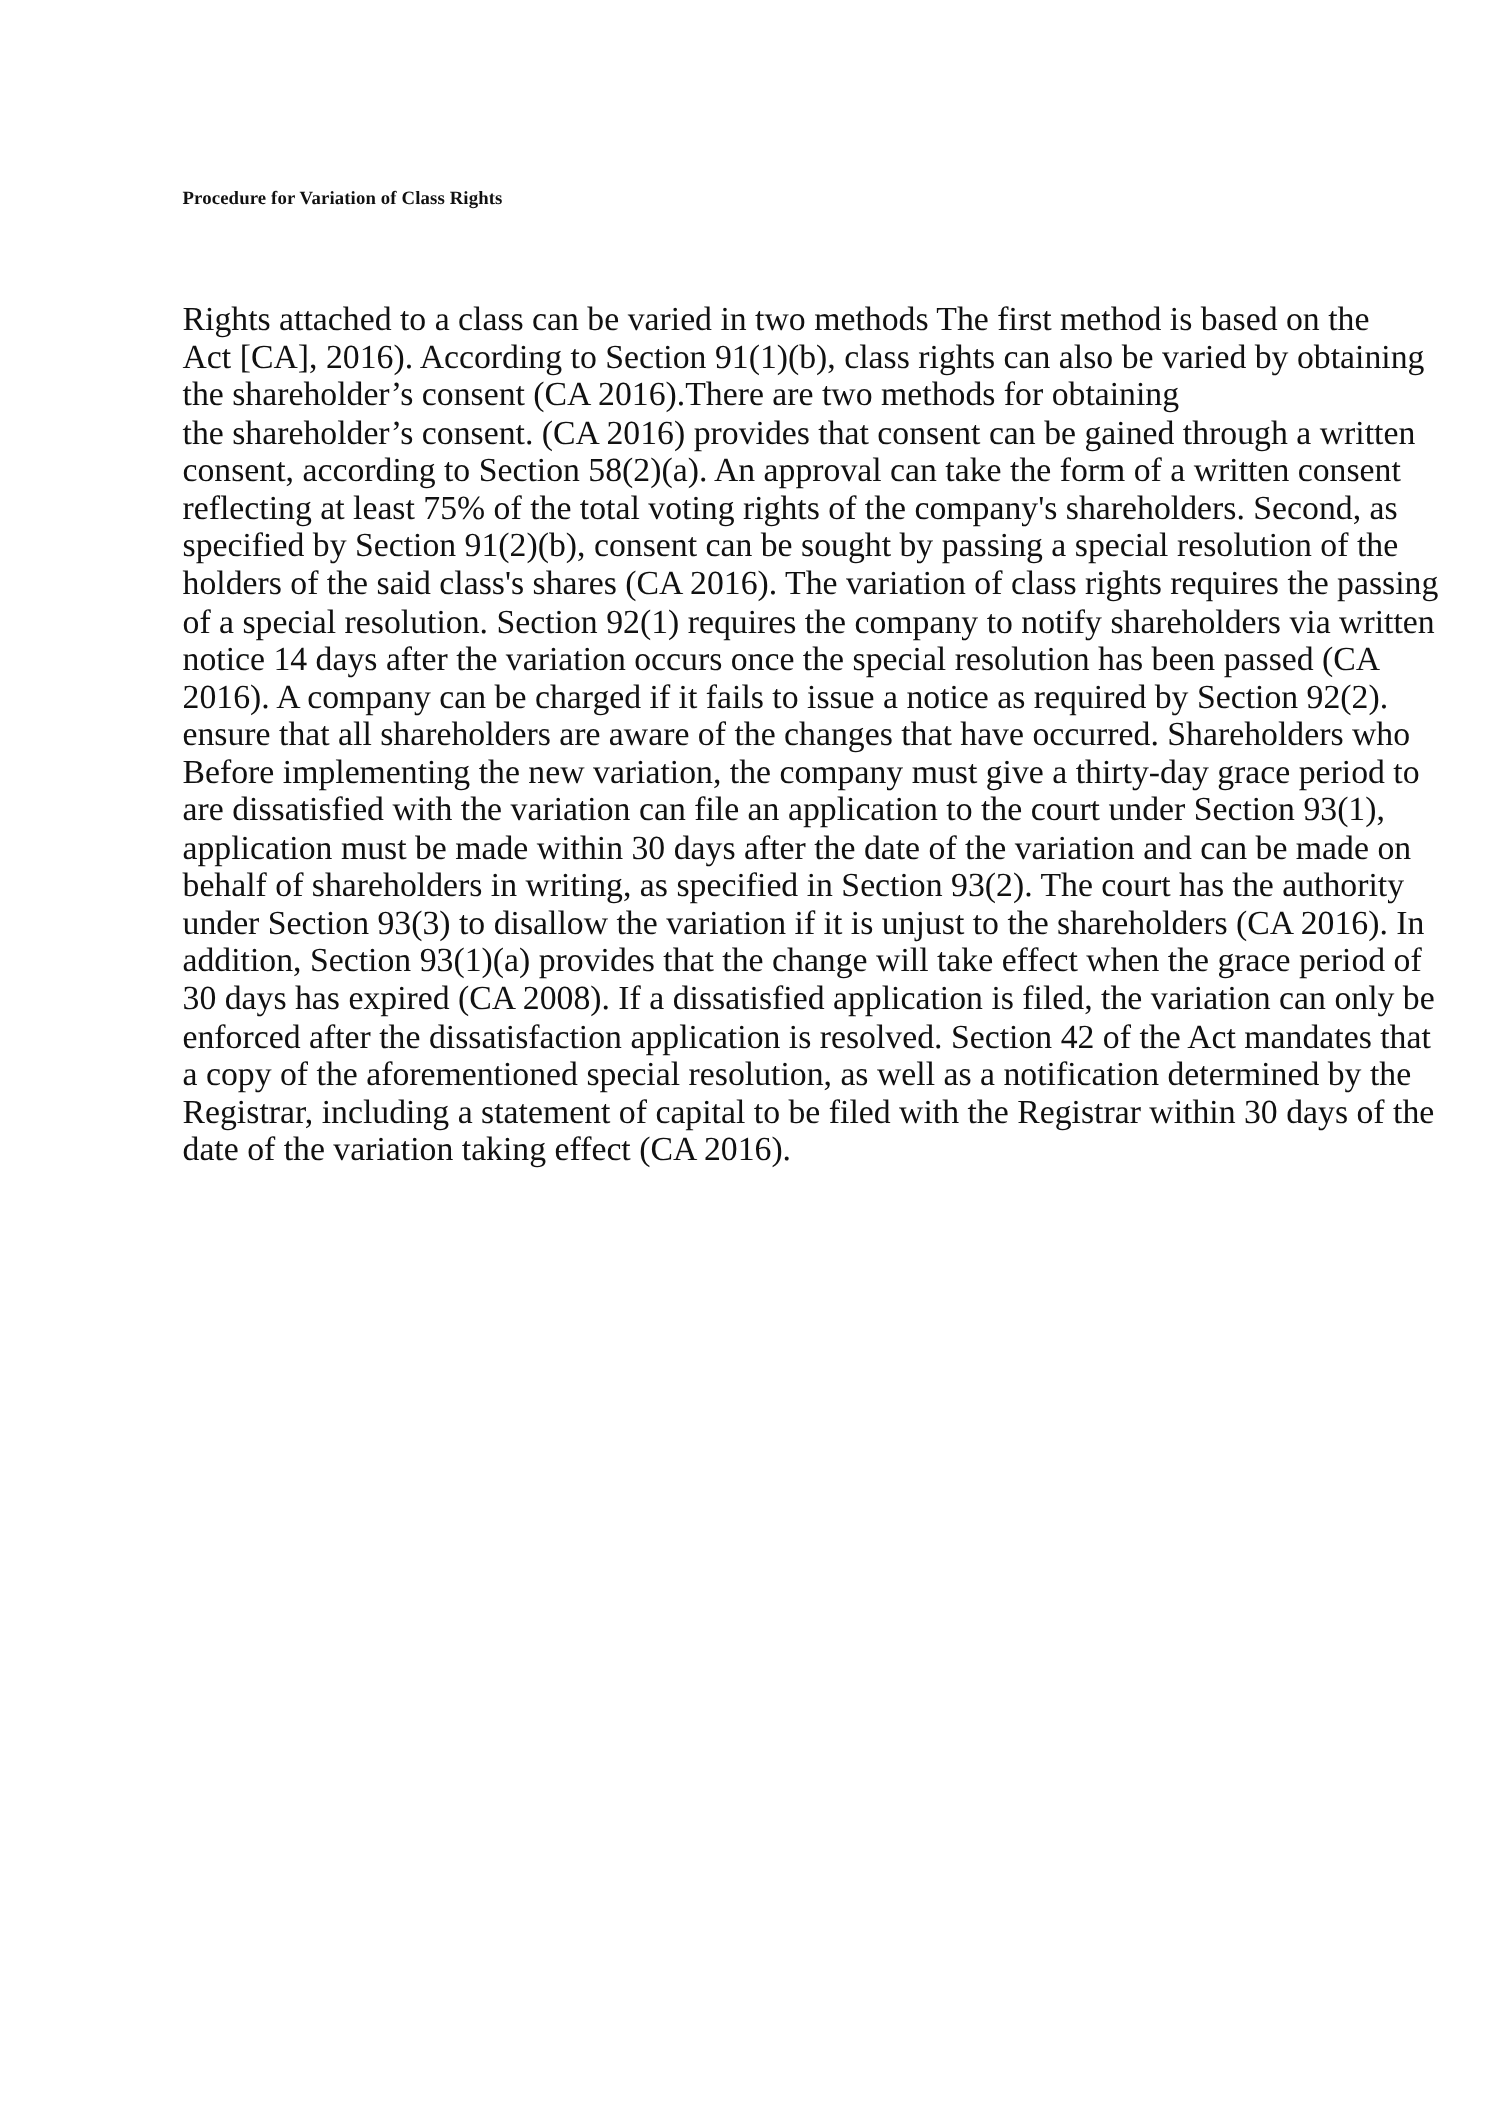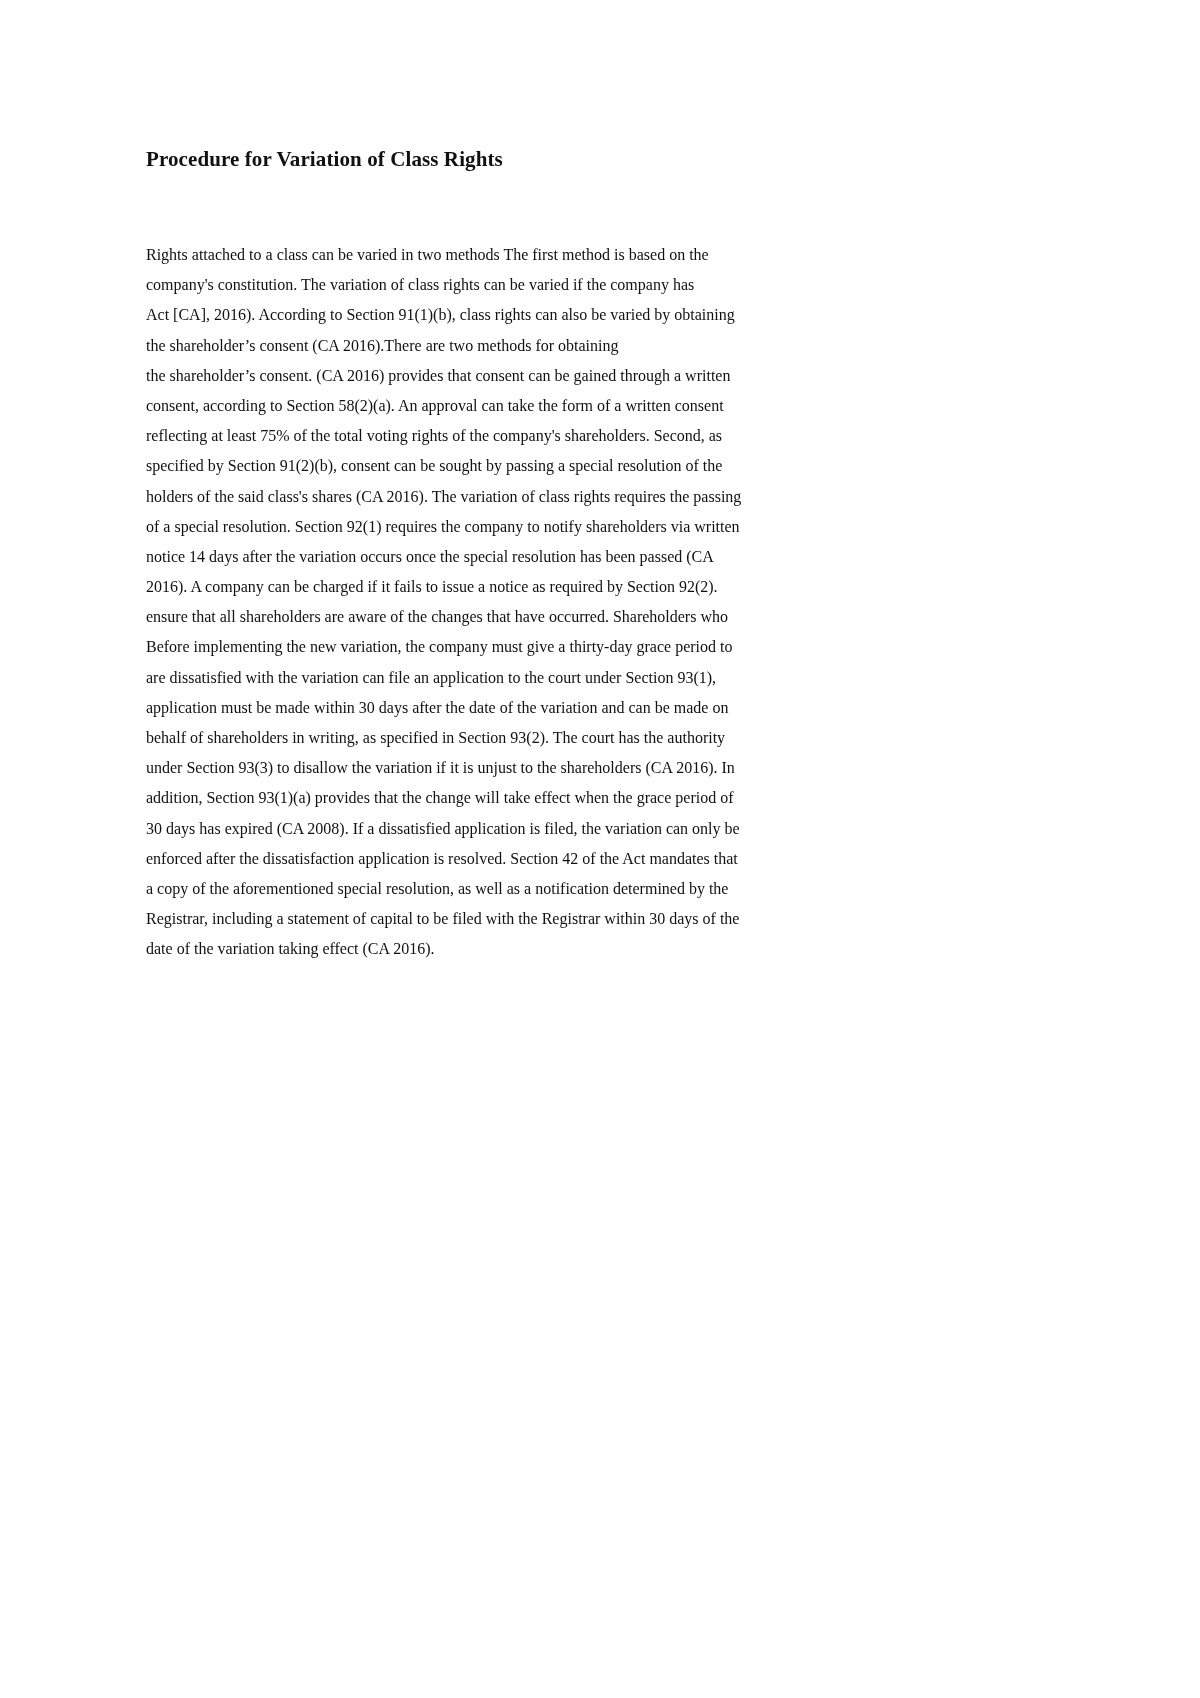--- a/index.html
+++ b/index.html
@@ -20,51 +20,50 @@
       left: 0;
       top: 0;
       width: 1200px;
       height: 1698px;
       background: #ffffff;
     }
     .title {
       position: absolute;
       left: 146px;
       top: 146px;
-      font-size: 21px;
+      font-size: 15px;
       font-weight: bold;
       line-height: 26px;
       white-space: nowrap;
       letter-spacing: 0.1px;
     }
     .body-text {
       position: absolute;
       left: 146px;
       top: 240px;
       width: 930px;
       margin: 0;
       padding: 0;
     }
     .line {
       display: block;
-      font-size: 16px;
+      font-size: 27px;
       line-height: 30.2px;
       height: 30.2px;
       white-space: nowrap;
     }
   </style>
 </head>
 <body>
 
 <div class="page">
   <div class="title">Procedure for Variation of Class Rights</div>
 
   <div class="body-text">
     <span class="line">Rights attached to a class can be varied in two methods The first method is based on the</span>
-    <span class="line">company's constitution. The variation of class rights can be varied if the company has</span>
     <span class="line">Act [CA], 2016). According to Section 91(1)(b), class rights can also be varied by obtaining</span>
     <span class="line">the shareholder’s consent (CA 2016).There are two methods for obtaining</span>
     <span class="line">the shareholder’s consent. (CA 2016) provides that consent can be gained through a written</span>
     <span class="line">consent, according to Section 58(2)(a). An approval can take the form of a written consent</span>
     <span class="line">reflecting at least 75% of the total voting rights of the company's shareholders. Second, as</span>
     <span class="line">specified by Section 91(2)(b), consent can be sought by passing a special resolution of the</span>
     <span class="line">holders of the said class's shares (CA 2016). The variation of class rights requires the passing</span>
     <span class="line">of a special resolution. Section 92(1) requires the company to notify shareholders via written</span>
     <span class="line">notice 14 days after the variation occurs once the special resolution has been passed (CA</span>
     <span class="line">2016). A company can be charged if it fails to issue a notice as required by Section 92(2).</span>

